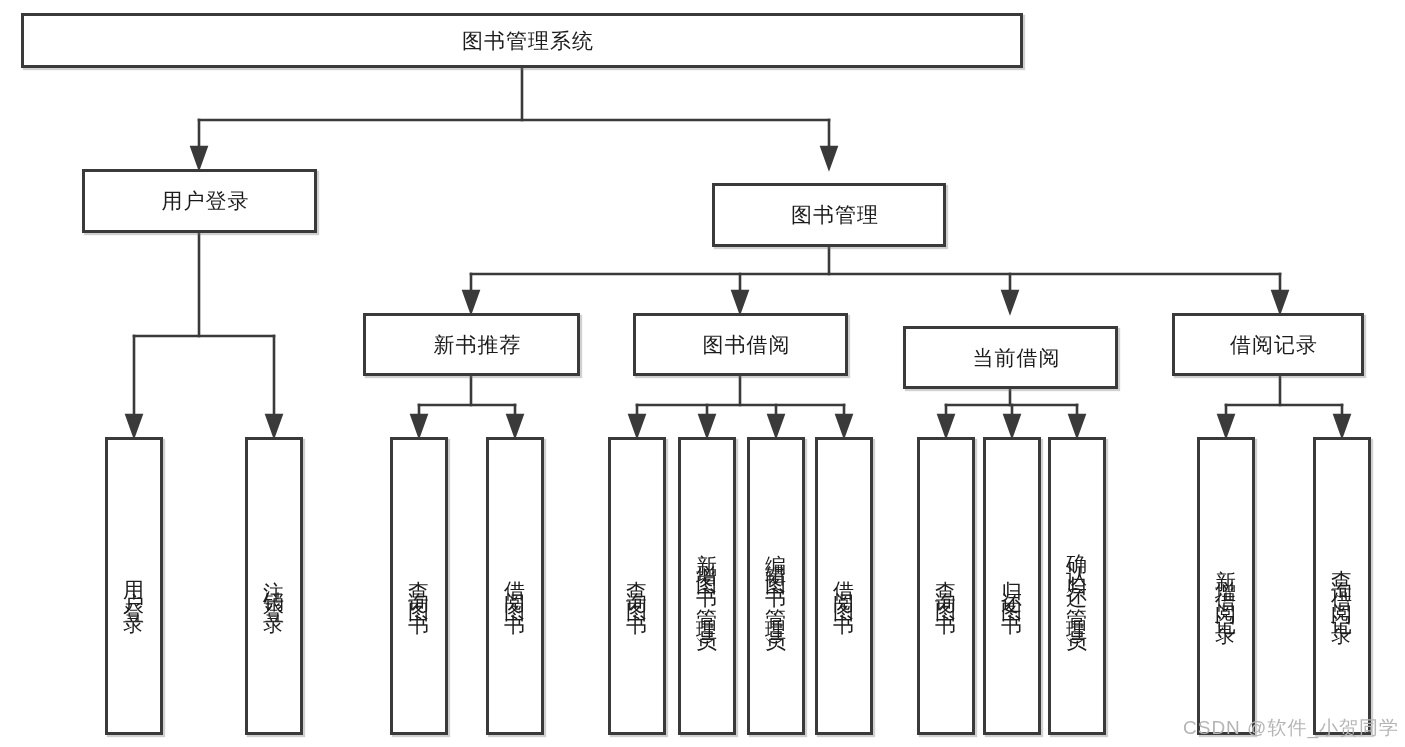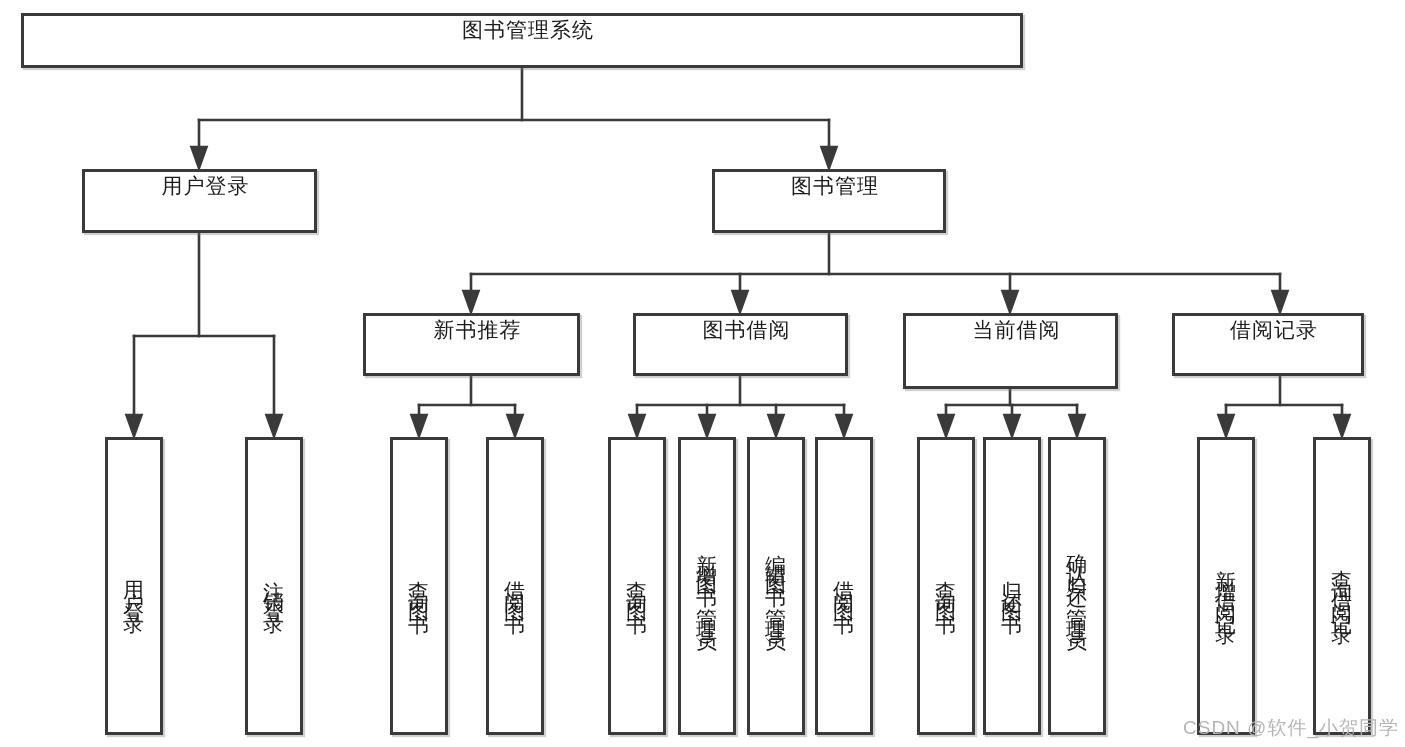--- a/index.html
+++ b/index.html
@@ -10,21 +10,21 @@
     font-family:"Liberation Sans","DejaVu Sans",sans-serif;
     overflow:hidden;
   }
   .connectors{position:absolute;left:0;top:0;width:1405px;height:747px;}
   .hbox{
     position:absolute;
     box-sizing:border-box;
     border:3px solid #3a3a3a;
     background:#ffffff;
     box-shadow:2px 2px 1px rgba(120,120,120,0.35);
-    display:flex;justify-content:center;
+    display:flex;align-items:center;justify-content:center;
     font-size:21px;color:#1c1c1c;letter-spacing:1px;padding-left:12px;
   }
   .vbox{
     position:absolute;
     top:437px;width:58px;height:298px;
     box-sizing:border-box;
     border:3px solid #3a3a3a;
     background:#ffffff;
     box-shadow:2px 2px 1px rgba(120,120,120,0.35);
     display:flex;align-items:center;justify-content:center;
@@ -166,31 +166,31 @@
     </g>
   </svg>
 
   <div class="hbox" style="left:21px;top:13px;width:1002px;height:55px">
     <span>图书管理系统</span>
   </div>
 
   <div class="hbox" style="left:82px;top:169px;width:235px;height:64px">
     <span>用户登录</span>
   </div>
-  <div class="hbox" style="left:712px;top:169px;width:234px;height:64px">
+  <div class="hbox" style="left:712px;top:183px;width:234px;height:64px">
     <span>图书管理</span>
   </div>
 
   <div class="hbox" style="left:633px;top:313px;width:215px;height:63px">
     <span>图书借阅</span>
   </div>
   <div class="hbox" style="left:363px;top:313px;width:217px;height:63px">
     <span>新书推荐</span>
   </div>
-  <div class="hbox" style="left:903px;top:313px;width:215px;height:76px">
+  <div class="hbox" style="left:903px;top:326px;width:215px;height:63px">
     <span>当前借阅</span>
   </div>
   <div class="hbox" style="left:1172px;top:313px;width:192px;height:63px">
     <span>借阅记录</span>
   </div>
 
   <div class="vbox" style="left:105px">
     <span class="vtext">用户登录</span>
   </div>
   <div class="vbox" style="left:245px">

